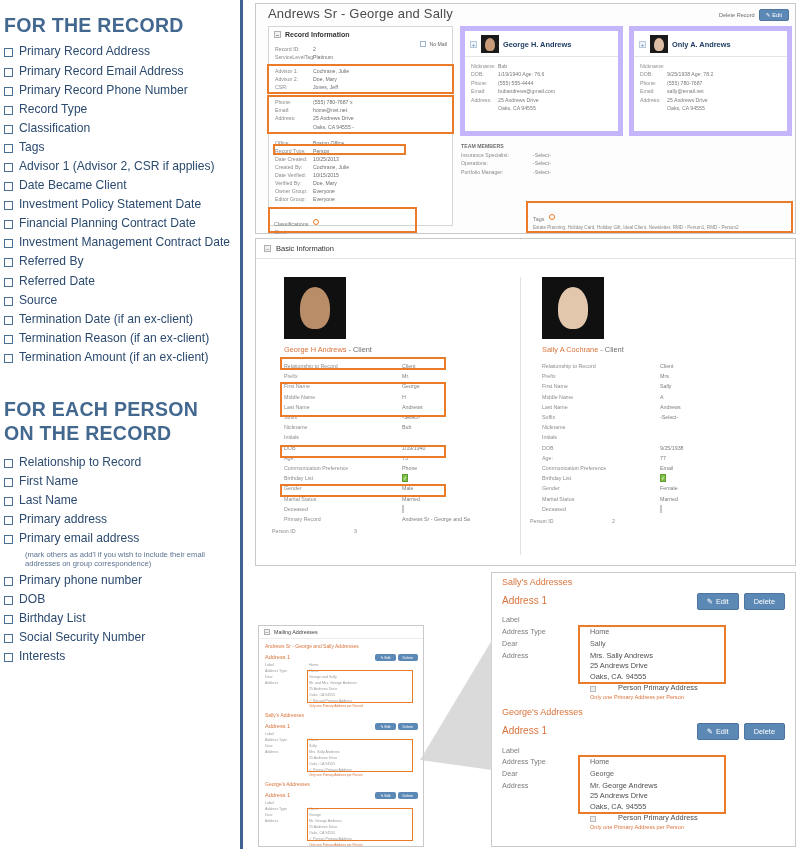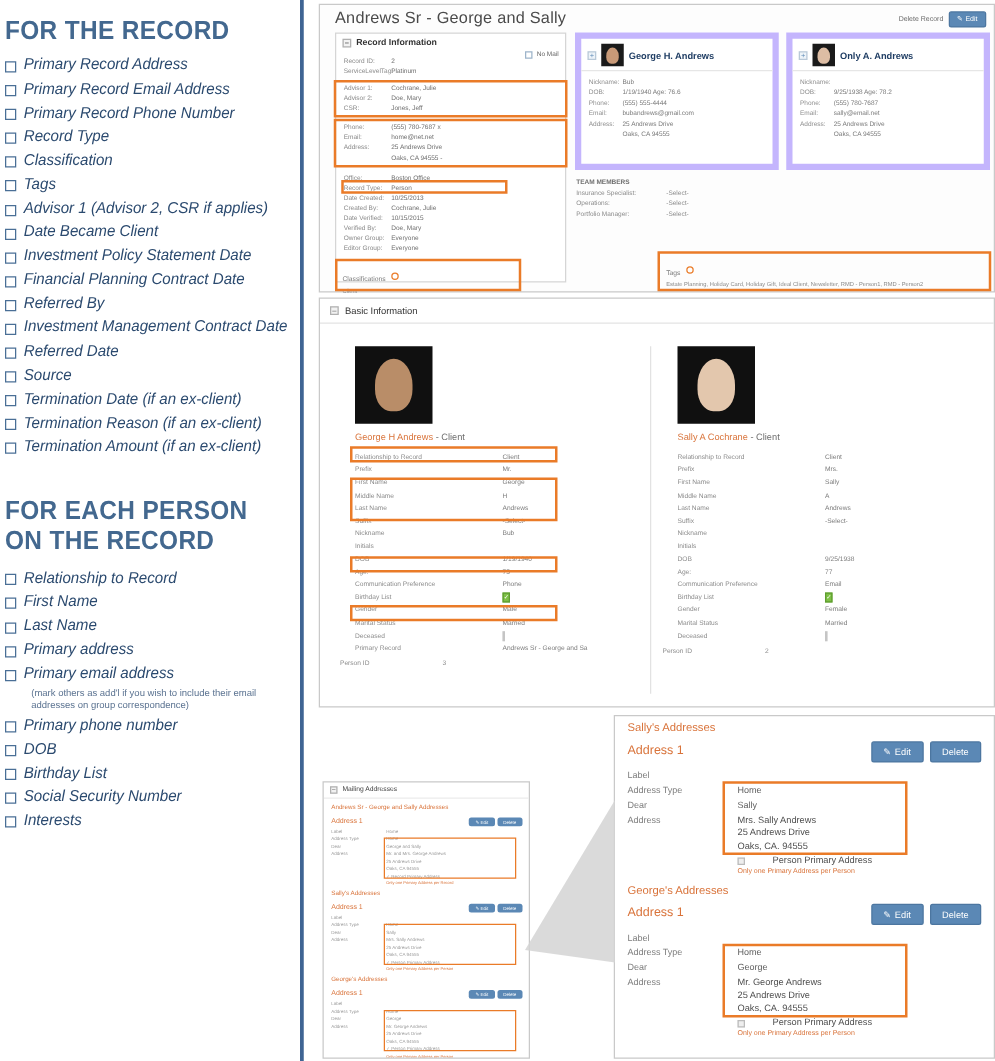--- a/index.html
+++ b/index.html
@@ -18,23 +18,22 @@
     background:#ffffff; padding:14px 8px 0 4px;
   }
   #checklist-panel .cl-title {
     color:#43688f; font-weight:bold; font-size:21px; letter-spacing:0.3px;
     line-height:1.02; margin:0 0 9px 0;
     font-family:"Liberation Sans", sans-serif;
     transform: scaleX(0.93); transform-origin: left center;
   }
   #checklist-panel .cl-title.second { margin-top:34px; }
   .cl-item {
-    display:flex; align-items:center; gap:6px;
+    display:flex; align-items:flex-start; gap:6px;
     margin-bottom:5px;
-    font-style:italic;
   }
   .cl-box {
     flex:0 0 auto; width:9px; height:9px; margin-top:4px;
     border:1.6px solid #4a6f96; background:#fff;
   }
   .cl-label {
     color:#2b4a6f; font-size:12.6px; line-height:1.12;
     transform: scaleX(0.96); transform-origin:left center;
     white-space:nowrap;
   }
@@ -187,25 +186,25 @@
       <div class="cl-item">
         <span class="cl-box"></span>
         <span class="cl-label">Investment Policy Statement Date</span>
       </div>
       <div class="cl-item">
         <span class="cl-box"></span>
         <span class="cl-label">Financial Planning Contract Date</span>
       </div>
       <div class="cl-item">
         <span class="cl-box"></span>
+        <span class="cl-label">Investment Management Contract Date</span>
+      </div>
+      <div class="cl-item">
+        <span class="cl-box"></span>
         <span class="cl-label">Referred By</span>
-      </div>
-      <div class="cl-item">
-        <span class="cl-box"></span>
-        <span class="cl-label">Investment Management Contract Date</span>
       </div>
       <div class="cl-item">
         <span class="cl-box"></span>
         <span class="cl-label">Referred Date</span>
       </div>
       <div class="cl-item">
         <span class="cl-box"></span>
         <span class="cl-label">Source</span>
       </div>
       <div class="cl-item">

